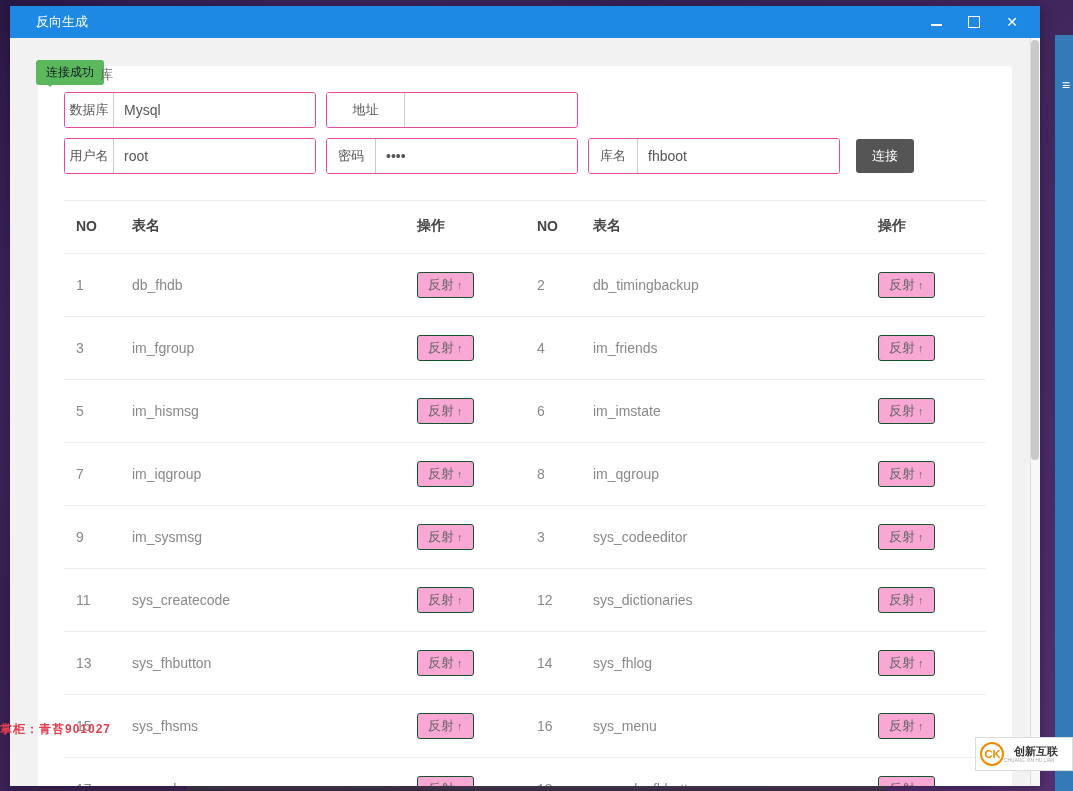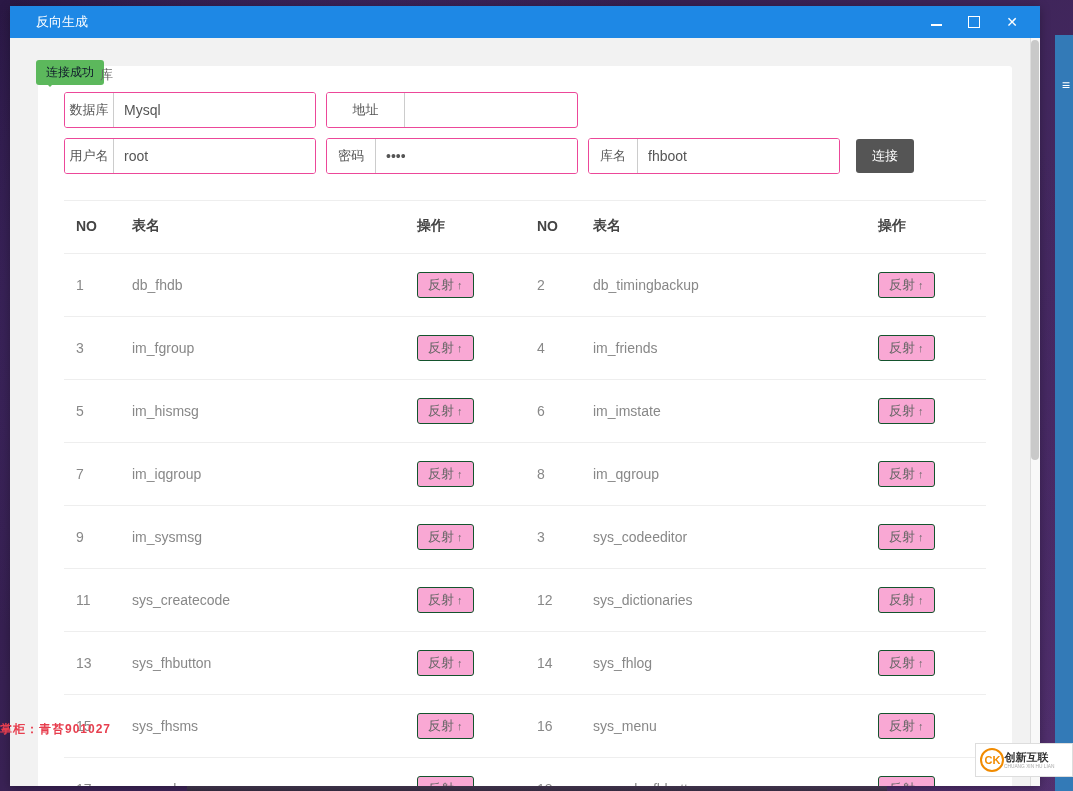--- a/index.html
+++ b/index.html
@@ -32,21 +32,21 @@
     .tables-wrap { display: flex; }
     .table { flex:1; width: 100%; border-collapse: collapse; }
     .table th { text-align: left; font-weight: 600; color: #444; padding: 16px 12px 18px; font-size: 14px; border-bottom: 1px solid #eee; }
     .table td { padding: 18px 12px; font-size: 14px; color: #888; border-bottom: 1px solid #eee; }
     .table .no-col { width: 56px; }
     .table .name-col {  }
     .table .op-col { width: 120px; }
     .reflect-btn { background: #f9a8d4; border: 1px solid #14532d; color: #666; font-size: 13px; padding: 3px 10px; border-radius: 3px; cursor: pointer; }
     .reflect-btn::after { content: ' ↑'; font-size: 11px;}
     .watermark { position: absolute; left: 0; bottom: 53px; font-size: 12px; font-weight: bold; color: #e73e4e; letter-spacing: 1px;}
-    .corner-logo { position:absolute; right: 0; bottom: 14px; width: 98px; height: 34px; background: #fff; border:1px solid #ddd; display: flex; align-items: center; justify-content: center; font-size: 10px; color: #888;}
+    .corner-logo { position:absolute; right: 0; bottom: 20px; width: 98px; height: 34px; background: #fff; border:1px solid #ddd; display: flex; align-items: center; justify-content: center; font-size: 10px; color: #888; text-align: center;}
     .logo-circle { width: 24px; height: 24px; border: 2px solid #f18b00; border-radius: 50%; display:flex; align-items:center; justify-content:center; color:#f18b00; font-weight:bold; font-size:11px;}
     .logo-text { display:flex; flex-direction: column; line-height:1.1;}
     .logo-text .cn { font-size:11px; color:#333; font-weight:bold;}
     .logo-text .en { font-size:6px; color:#aaa; transform: scale(0.8); transform-origin: left;}
     .dock { position: absolute; bottom: 0; left: 50%; transform: translateX(-50%); width: 700px; height: 14px; background: linear-gradient(180deg, rgba(200,200,200,0.3), rgba(50,50,50,0.6)); border-radius: 6px 6px 0 0;}
   </style>
 </head>
 <body>
 
 <div class="bg-overlay"></div>

